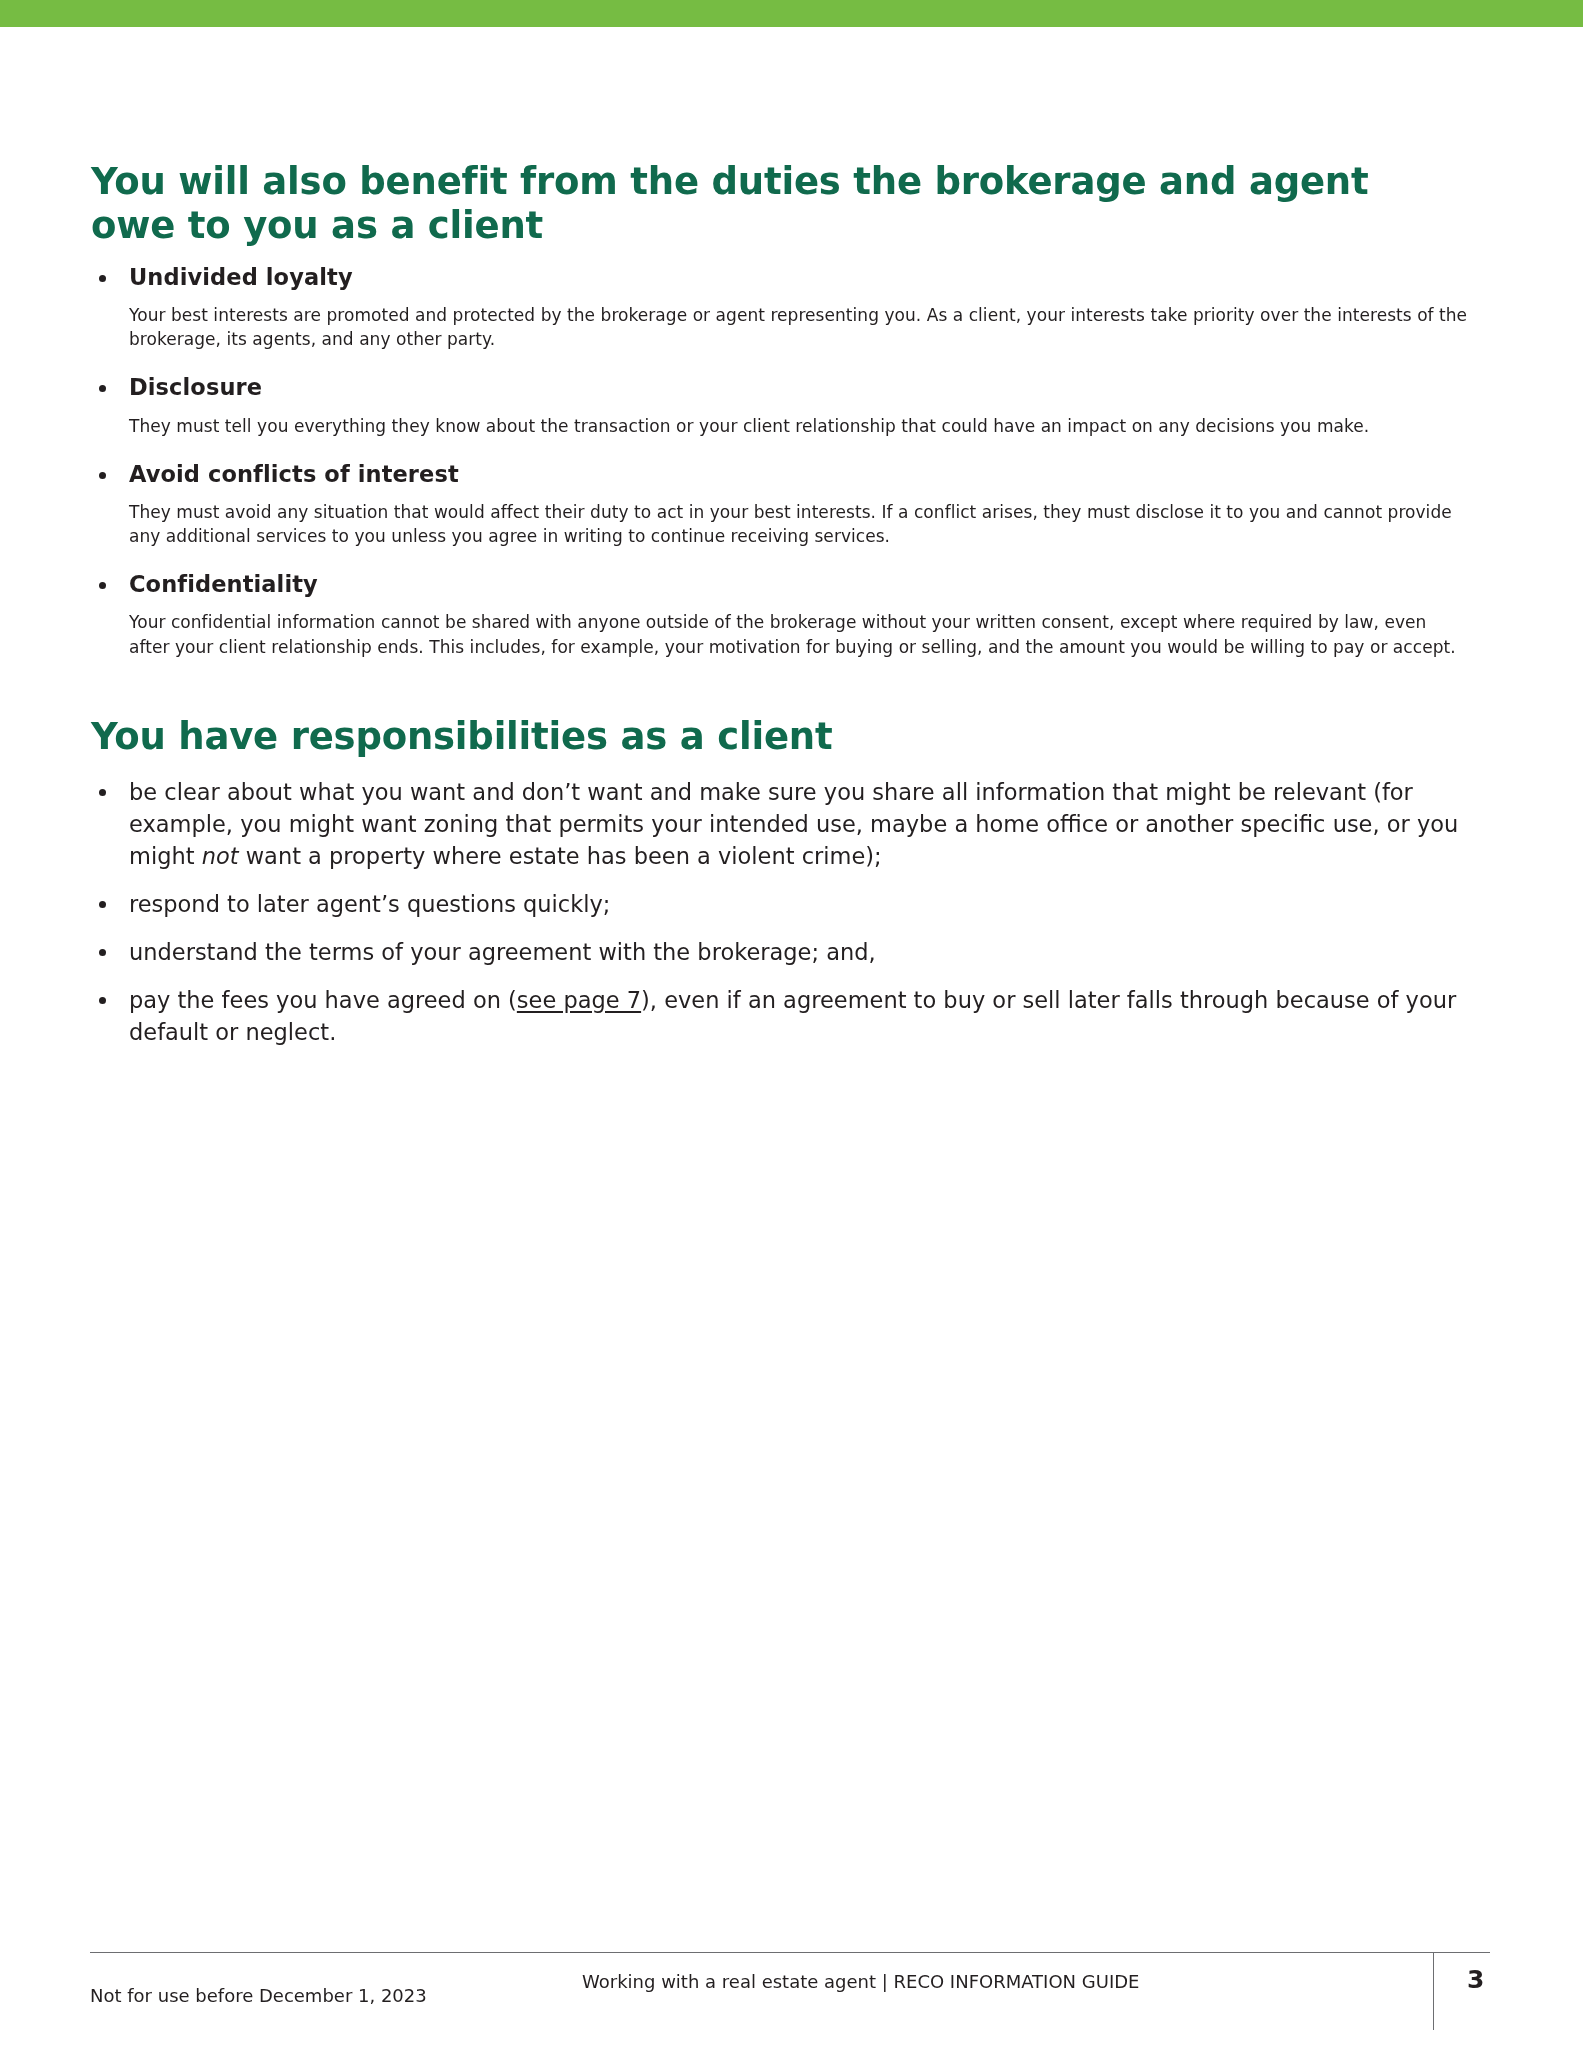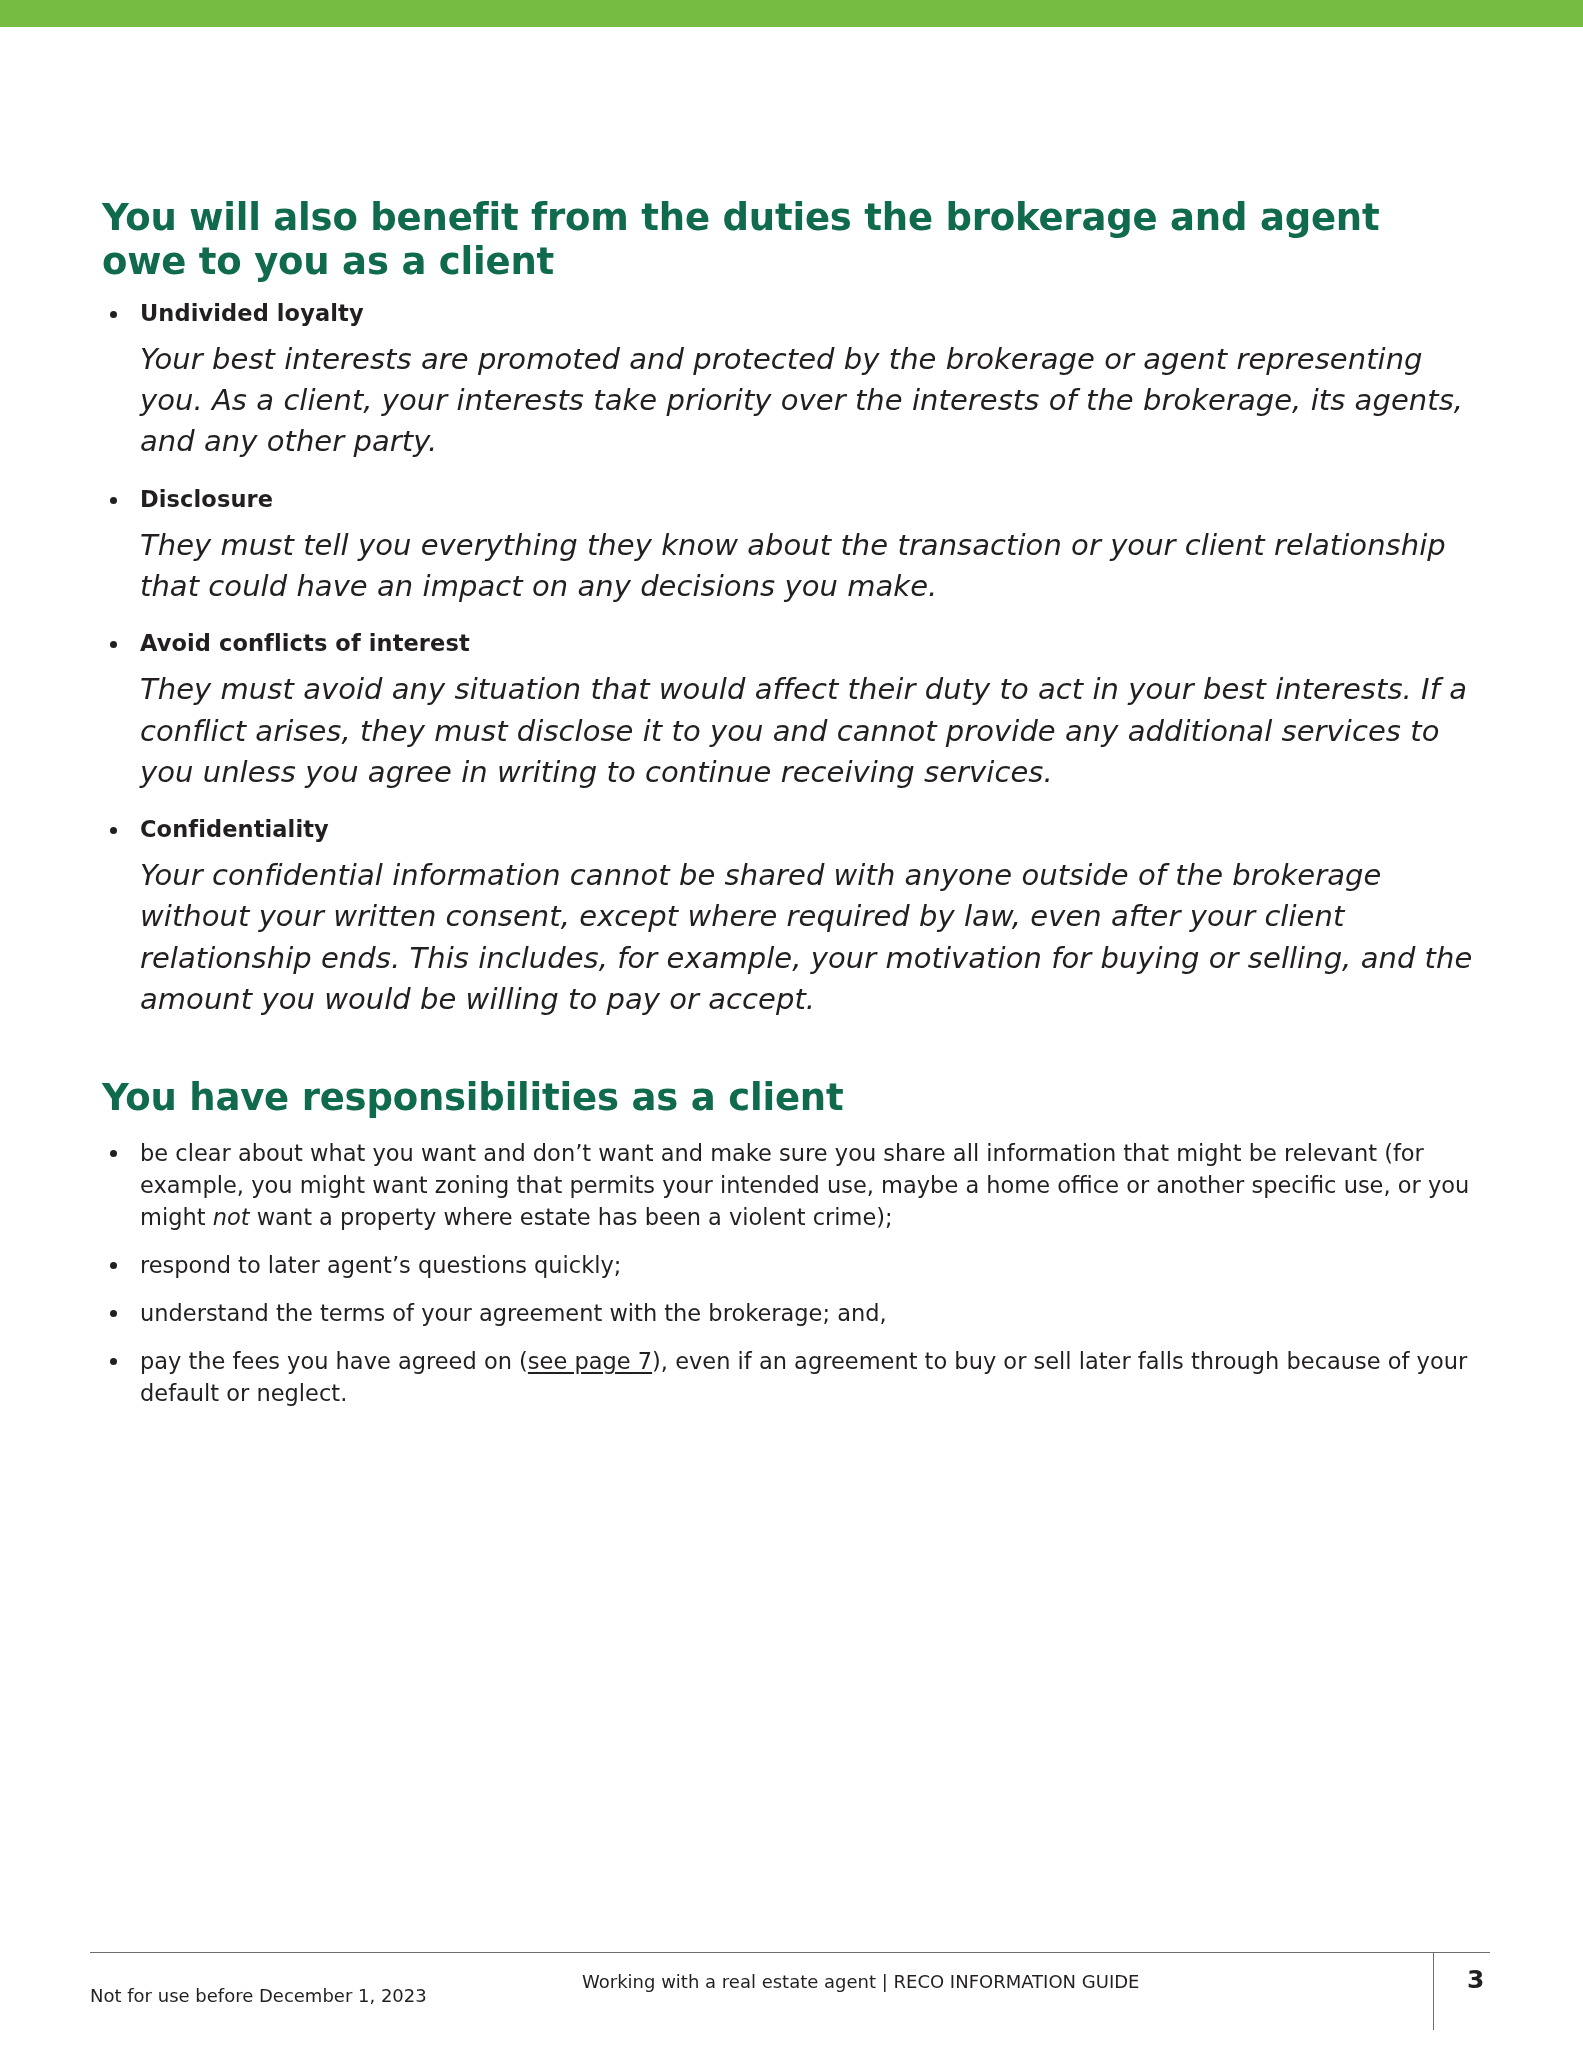--- a/index.html
+++ b/index.html
@@ -24,24 +24,23 @@
   .top-bar {
     position: absolute;
     top: 0;
     left: 0;
     width: 1583px;
     height: 27px;
     background: #76bc43;
   }
   .content {
     position: absolute;
-    left: 102px;
+    left: 91px;
     top: 160px;
     width: 1378px;
-    margin-top: 36px;
   }
   h1.section-heading {
     font-family: "DejaVu Sans", "Liberation Sans", sans-serif;
     font-size: 37px;
     line-height: 1.20;
     font-weight: bold;
     color: #106a4d;
     margin: 0 0 14px 0;
     letter-spacing: -0.2px;
     max-width: 1320px;
@@ -72,27 +71,26 @@
   }
   .term {
     font-size: 22.5px;
     font-weight: bold;
     line-height: 1.3;
     color: #231f20;
     margin: 0 0 11px 0;
     letter-spacing: 0.1px;
   }
   .body-text {
-    font-size: 29px;
+    font-size: 17px;
     line-height: 1.42;
     color: #231f20;
     margin: 0;
     font-weight: 400;
     letter-spacing: 0.05px;
-    font-style: italic;
   }
   .lead-in {
     font-size: 22.5px;
     line-height: 1.42;
     color: #231f20;
     margin: 0 0 18px 0;
   }
   ul.simple-bullets {
     list-style: none;
     margin: 0;

